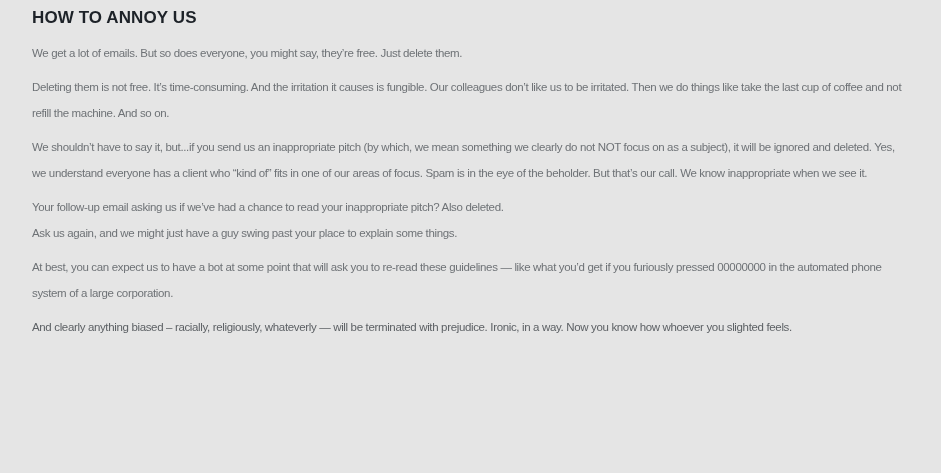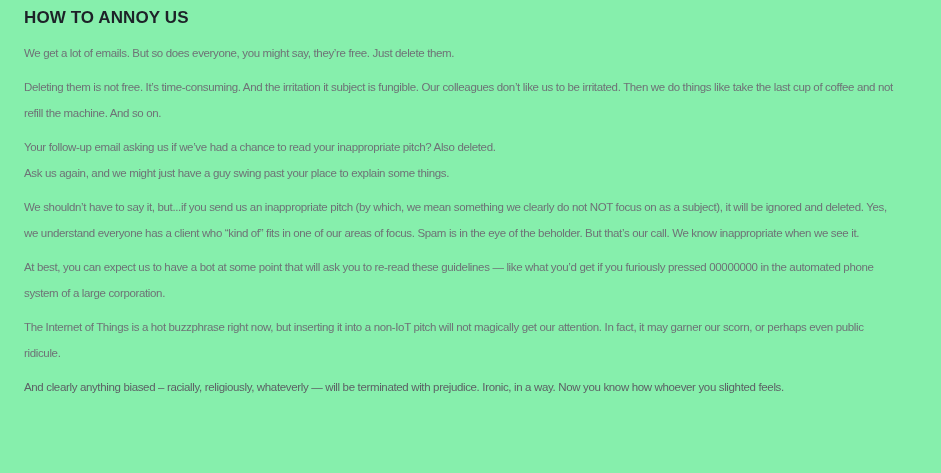--- a/index.html
+++ b/index.html
@@ -10,22 +10,22 @@
   }
   body {
     width: 941px;
     height: 473px;
     overflow: hidden;
     font-family: "Liberation Sans", sans-serif;
   }
   .page {
     width: 941px;
     height: 473px;
-    padding: 6px 36px 0 24px;
-    background: #86efac;
+    padding: 6px 36px 0 32px;
+    background: #e5e5e5;
   }
   h1.page-title {
     margin: 0 0 10px 0;
     font-size: 17px;
     line-height: 24px;
     font-weight: 700;
     letter-spacing: 0.1px;
     color: #1d2228;
   }
   .article-body p {
@@ -41,20 +41,19 @@
     color: #5d6165;
   }
 </style>
 </head>
 <body>
 
 <div class="page">
   <h1 class="page-title">HOW TO ANNOY US</h1>
   <div class="article-body">
       <p>We get a lot of emails. But so does everyone, you might say, they’re free. Just delete them.</p>
-      <p>Deleting them is not free. It’s time-consuming. And the irritation it subject is fungible. Our colleagues don’t like us to be irritated. Then we do things like take the last cup of coffee and not refill the machine. And so on.</p>
+      <p>Deleting them is not free. It’s time-consuming. And the irritation it causes is fungible. Our colleagues don’t like us to be irritated. Then we do things like take the last cup of coffee and not refill the machine. And so on.</p>
+      <p>We shouldn’t have to say it, but...if you send us an inappropriate pitch (by which, we mean something we clearly do not NOT focus on as a subject), it will be ignored and deleted. Yes, we understand everyone has a client who “kind of” fits in one of our areas of focus. Spam is in the eye of the beholder. But that’s our call. We know inappropriate when we see it.</p>
       <p>Your follow-up email asking us if we’ve had a chance to read your inappropriate pitch? Also deleted.<br>Ask us again, and we might just have a guy swing past your place to explain some things.</p>
-      <p>We shouldn’t have to say it, but...if you send us an inappropriate pitch (by which, we mean something we clearly do not NOT focus on as a subject), it will be ignored and deleted. Yes, we understand everyone has a client who “kind of” fits in one of our areas of focus. Spam is in the eye of the beholder. But that’s our call. We know inappropriate when we see it.</p>
       <p>At best, you can expect us to have a bot at some point that will ask you to re-read these guidelines — like what you’d get if you furiously pressed 00000000 in the automated phone system of a large corporation.</p>
-      <p>The Internet of Things is a hot buzzphrase right now, but inserting it into a non-IoT pitch will not magically get our attention. In fact, it may garner our scorn, or perhaps even public ridicule.</p>
       <p class="bold">And clearly anything biased – racially, religiously, whateverly — will be terminated with prejudice. Ironic, in a way. Now you know how whoever you slighted feels.</p>
     </div>
 </div>
 
 </body></html>

